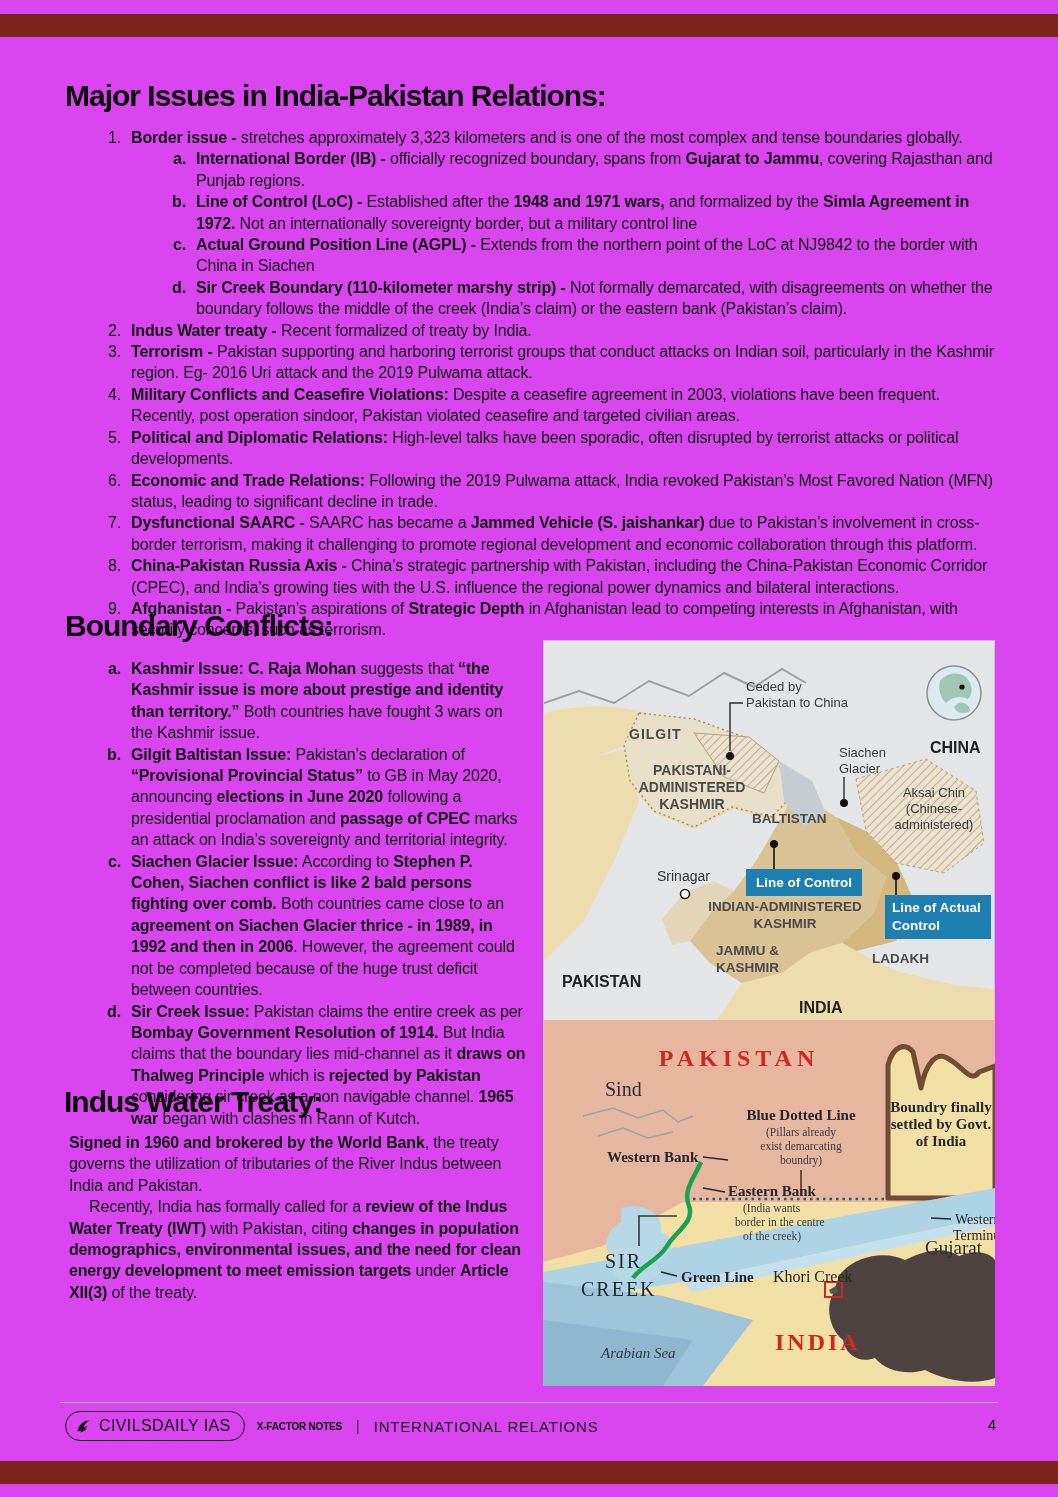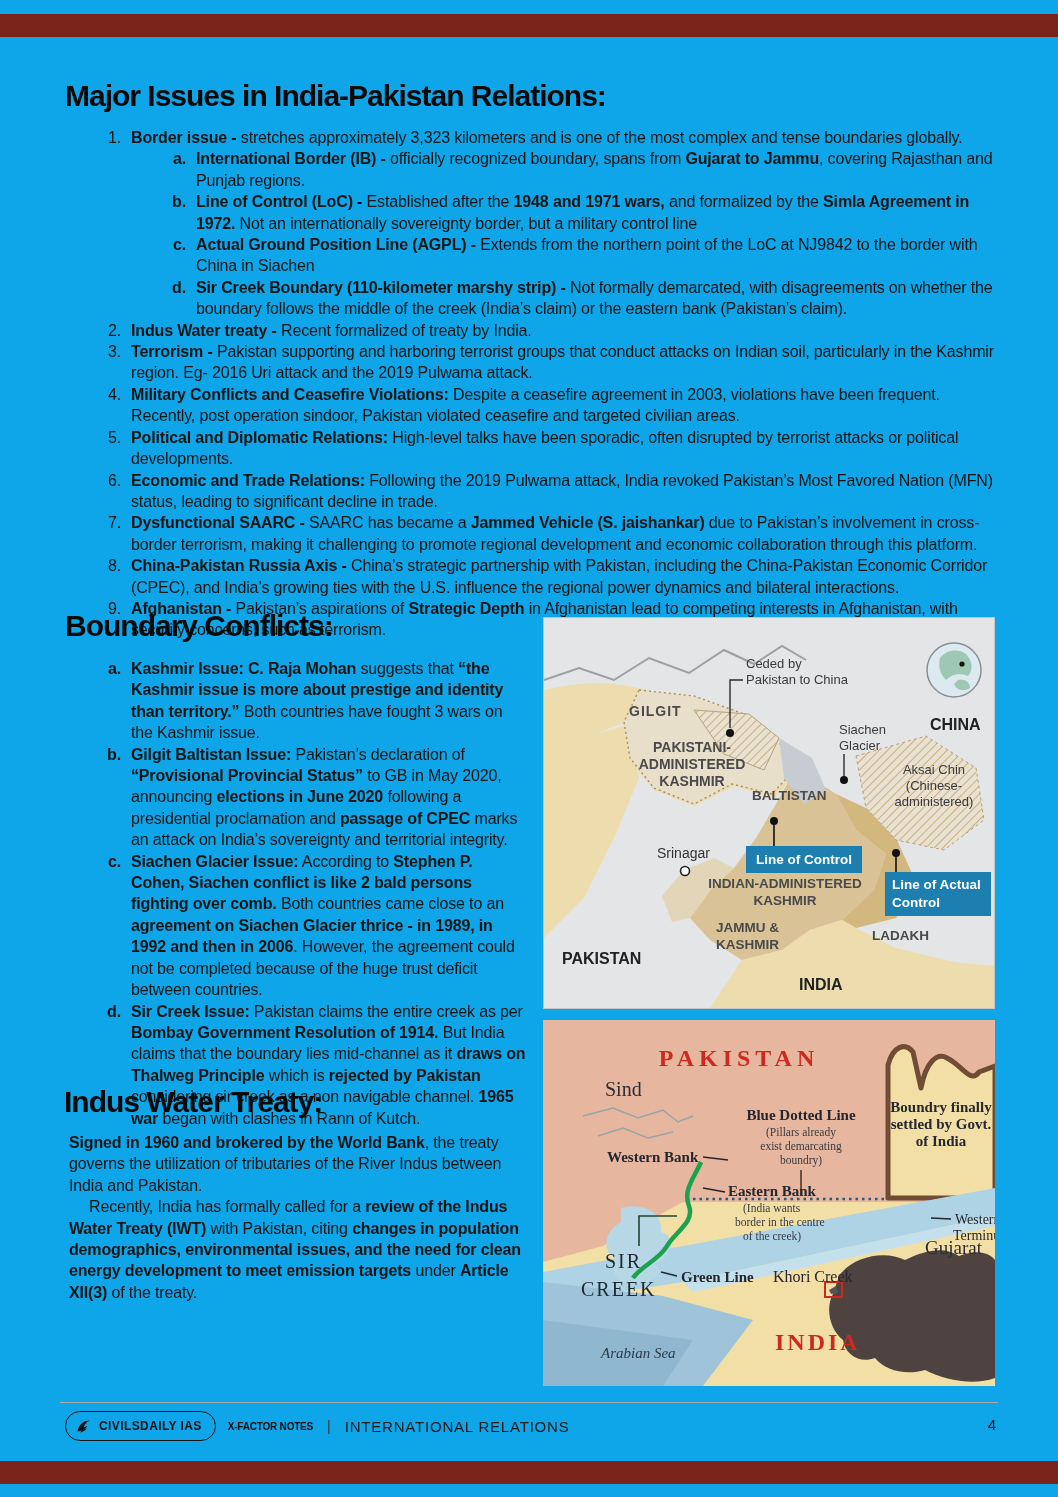--- a/index.html
+++ b/index.html
@@ -1,39 +1,39 @@
 <!DOCTYPE html>
 <html><head>
 <meta charset="utf-8">
 <style>
   html,body{margin:0;padding:0;background:#ffffff;}
-  .page{position:relative;width:1058px;height:1497px;background:#0ea5e9;overflow:hidden;
+  .page{position:relative;width:1058px;height:1497px;background:#d946ef;overflow:hidden;
         font-family:"Liberation Sans",sans-serif;color:#101010;}
   .bar{position:absolute;left:0;right:0;height:23px;background:#7a231a;}
   .bar.top{top:14px;}
   .bar.bottom{top:1461px;}
   h1.sect{position:absolute;margin:0;font-size:30px;line-height:1.05;font-weight:800;
           letter-spacing:-1px;color:#0a0a0a;}
   .col{position:absolute;font-size:16px;line-height:21.4px;letter-spacing:-0.15px;color:#151515;}
   .li{position:relative;padding-left:66px;}
   .li .marker{position:absolute;left:30px;width:26px;text-align:right;}
   .li.sub{padding-left:131px;}
   .li.sub .marker{left:95px;width:26px;}
   .b{font-weight:bold;}
   .mb{font-weight:bold;}
   .para{margin:0 0 0 4px;}
   .para.indent{text-indent:20px;}
   .map{position:absolute;}
-  .map1{left:543px;top:617px;width:452px;height:392px;border:1px solid #c2c4c6;box-sizing:border-box;}
+  .map1{left:543px;top:640px;width:452px;height:392px;border:1px solid #c2c4c6;box-sizing:border-box;}
   .map2{left:543px;top:1020px;width:452px;height:366px;}
   .footer-rule{position:absolute;left:60px;top:1402px;width:938px;height:1px;background:#a9a9a9;}
   .footer{position:absolute;left:65px;top:1411px;height:30px;display:flex;align-items:center;gap:12px;}
   .logo-pill{display:flex;align-items:center;gap:7px;border:1.6px solid #141414;border-radius:15px;
              padding:4px 13px 4px 9px;height:20px;}
-  .logo-text{font-size:12px;font-weight:bold;letter-spacing:0.4px;color:#111;}
+  .logo-text{font-size:16px;font-weight:normal;letter-spacing:0.4px;color:#111;}
   .foot-bold{font-size:10px;font-weight:800;letter-spacing:-0.2px;color:#0d0d0d;}
   .foot-sep{font-size:14px;color:#333;font-weight:300;margin:0 2px;}
   .foot-reg{font-size:15px;letter-spacing:0.8px;color:#1a1a1a;}
   .pagenum{position:absolute;right:62px;top:1416px;font-size:15px;color:#111;}
   svg text{font-family:"Liberation Sans",sans-serif;}
   svg .serif{font-family:"Liberation Serif","DejaVu Serif",serif;}
 </style>
 </head>
 <body>
 

